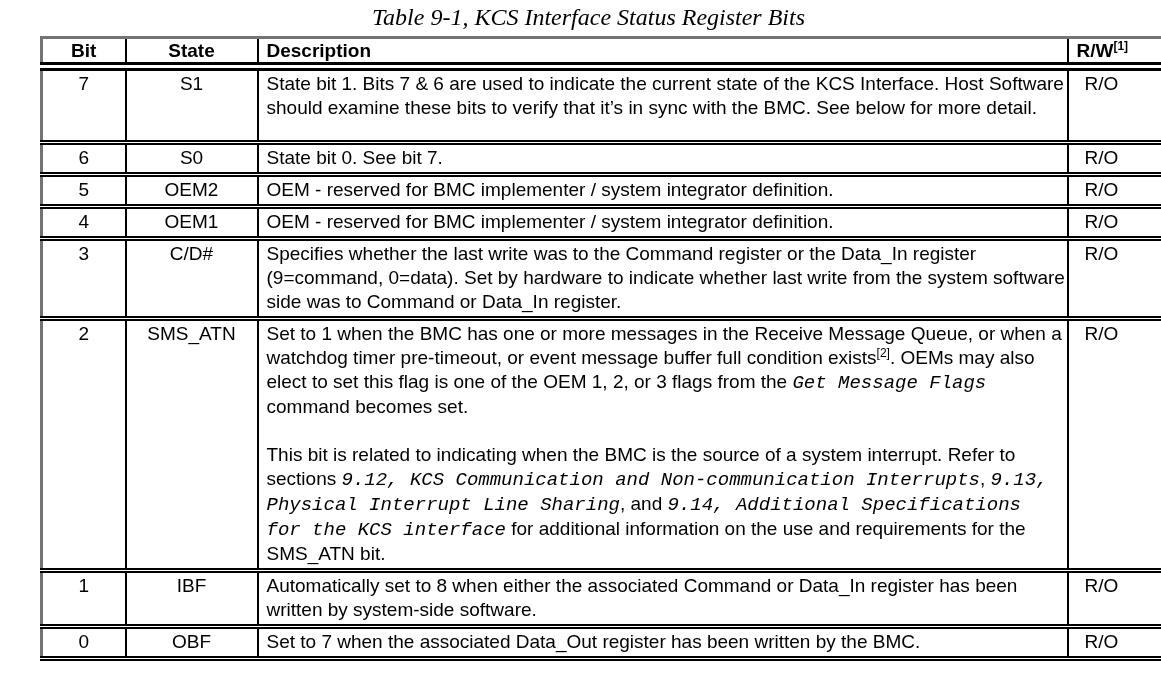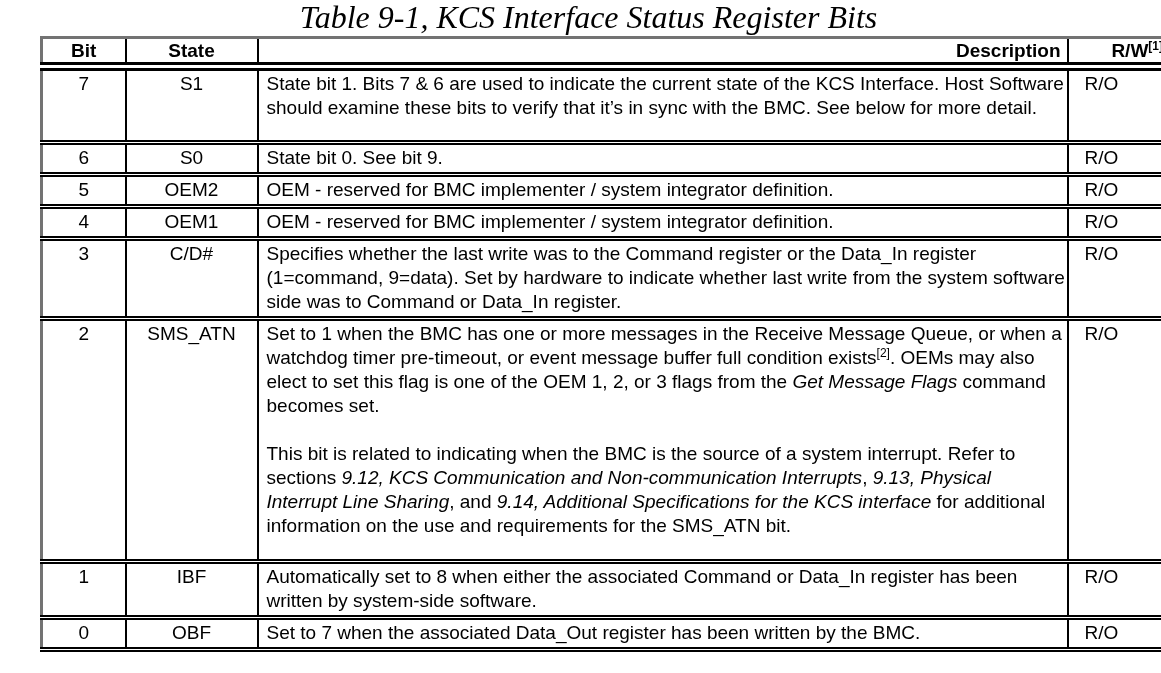--- a/index.html
+++ b/index.html
@@ -12,21 +12,21 @@
     font-family: "Liberation Sans", sans-serif;
     color: #000;
   }
   .page { padding: 2px 0 0 24px; }
 
   .title {
     width: 1129px;
     text-align: center;
     font-family: "Liberation Serif", serif;
     font-style: italic;
-    font-size: 32px;
+    font-size: 24px;
     line-height: 28px;
     padding: 1px 0 5px 0;
   }
 
   table.kcs {
     border-collapse: collapse;
     table-layout: fixed;
     width: 1129px;
     border: 3px solid #737373;
     margin-left: 16px;
@@ -37,40 +37,40 @@
   col.c-rw   { width: 103px; }
 
   th, td {
     border-left: 2px solid #000;
     vertical-align: top;
     font-size: 19px;
   }
   th {
     border-bottom: 9px double #000;
     font-weight: bold;
-    text-align: right;
+    text-align: left;
     line-height: 21px;
     padding: 1px 6px 1px 8px;
   }
   th.center { text-align: center; padding: 1px 2px; }
 
   td {
     border-bottom: 5px double #000;
     line-height: 24px;
     padding: 1px 6px 2px 8px;
   }
   td.center { text-align: center; padding: 1px 2px 2px 2px; }
   td.desc {
     padding: 1px 1px 2px 8px;
     white-space: pre-wrap;
   }
   td.rw { padding-left: 16px; }
 
   .para + .para { margin-top: 24px; }
-  .it { font-style: italic; }
+  .it { font-style: italic; font-family: Liberation Mono, monospace; }
   sup.sup { font-size: 12px; line-height: 0; }
 
   
   tbody tr:nth-child(1) { height: 76px; }
   tbody tr:nth-child(2) { height: 26px; }
   tbody tr:nth-child(3) { height: 26px; }
   tbody tr:nth-child(4) { height: 26px; }
   tbody tr:nth-child(5) { height: 68px; }
   tbody tr:nth-child(6) { height: 243px; }
   tbody tr:nth-child(7) { height: 48px; }
@@ -112,39 +112,39 @@
     <tbody>
         <tr>
           <td class="center">7</td>
           <td class="center">S1</td>
           <td class="desc"><div class="para"><span>State bit 1. Bits 7 &amp; 6 are used to indicate the current state of the KCS Interface. Host Software should examine these bits to verify that it’s in sync with the BMC. See below for more detail.</span></div></td>
           <td class="rw">R/O</td>
         </tr>
         <tr>
           <td class="center">6</td>
           <td class="center">S0</td>
-          <td class="desc"><div class="para"><span>State bit 0. See bit 9.</span></div></td>
+          <td class="desc"><div class="para"><span>State bit 0. See bit 7.</span></div></td>
           <td class="rw">R/O</td>
         </tr>
         <tr>
           <td class="center">5</td>
           <td class="center">OEM2</td>
           <td class="desc"><div class="para"><span>OEM - reserved for BMC implementer / system integrator definition.</span></div></td>
           <td class="rw">R/O</td>
         </tr>
         <tr>
           <td class="center">4</td>
           <td class="center">OEM1</td>
           <td class="desc"><div class="para"><span>OEM - reserved for BMC implementer / system integrator definition.</span></div></td>
           <td class="rw">R/O</td>
         </tr>
         <tr>
           <td class="center">3</td>
           <td class="center">C/D#</td>
-          <td class="desc"><div class="para"><span>Specifies whether the last write was to the Command register or the Data_In register  (1=command, 9=data). Set by hardware to indicate whether last write from the system software side was to Command or Data_In register.</span></div></td>
+          <td class="desc"><div class="para"><span>Specifies whether the last write was to the Command register or the Data_In register  (9=command, 0=data). Set by hardware to indicate whether last write from the system software side was to Command or Data_In register.</span></div></td>
           <td class="rw">R/O</td>
         </tr>
         <tr>
           <td class="center">2</td>
           <td class="center">SMS_ATN</td>
           <td class="desc"><div class="para"><span>Set to 1 when the BMC has one or more messages in the Receive Message Queue, or when a watchdog timer pre-timeout, or event message buffer full condition exists</span><sup class="sup">[2]</sup><span>. OEMs may also elect to set this flag is one of the OEM 1, 2, or 3 flags from the </span><span class="it">Get Message Flags</span><span> command becomes set.</span></div><div class="para"><span>This bit is related to indicating when the BMC is the source of a system interrupt. Refer to sections </span><span class="it">9.12, KCS Communication and Non-communication Interrupts</span><span>, </span><span class="it">9.13, Physical Interrupt Line Sharing</span><span>, and </span><span class="it">9.14, Additional Specifications for the KCS interface</span><span> for additional information on the use and requirements for the SMS_ATN bit.</span></div></td>
           <td class="rw">R/O</td>
         </tr>
         <tr>
           <td class="center">1</td>

